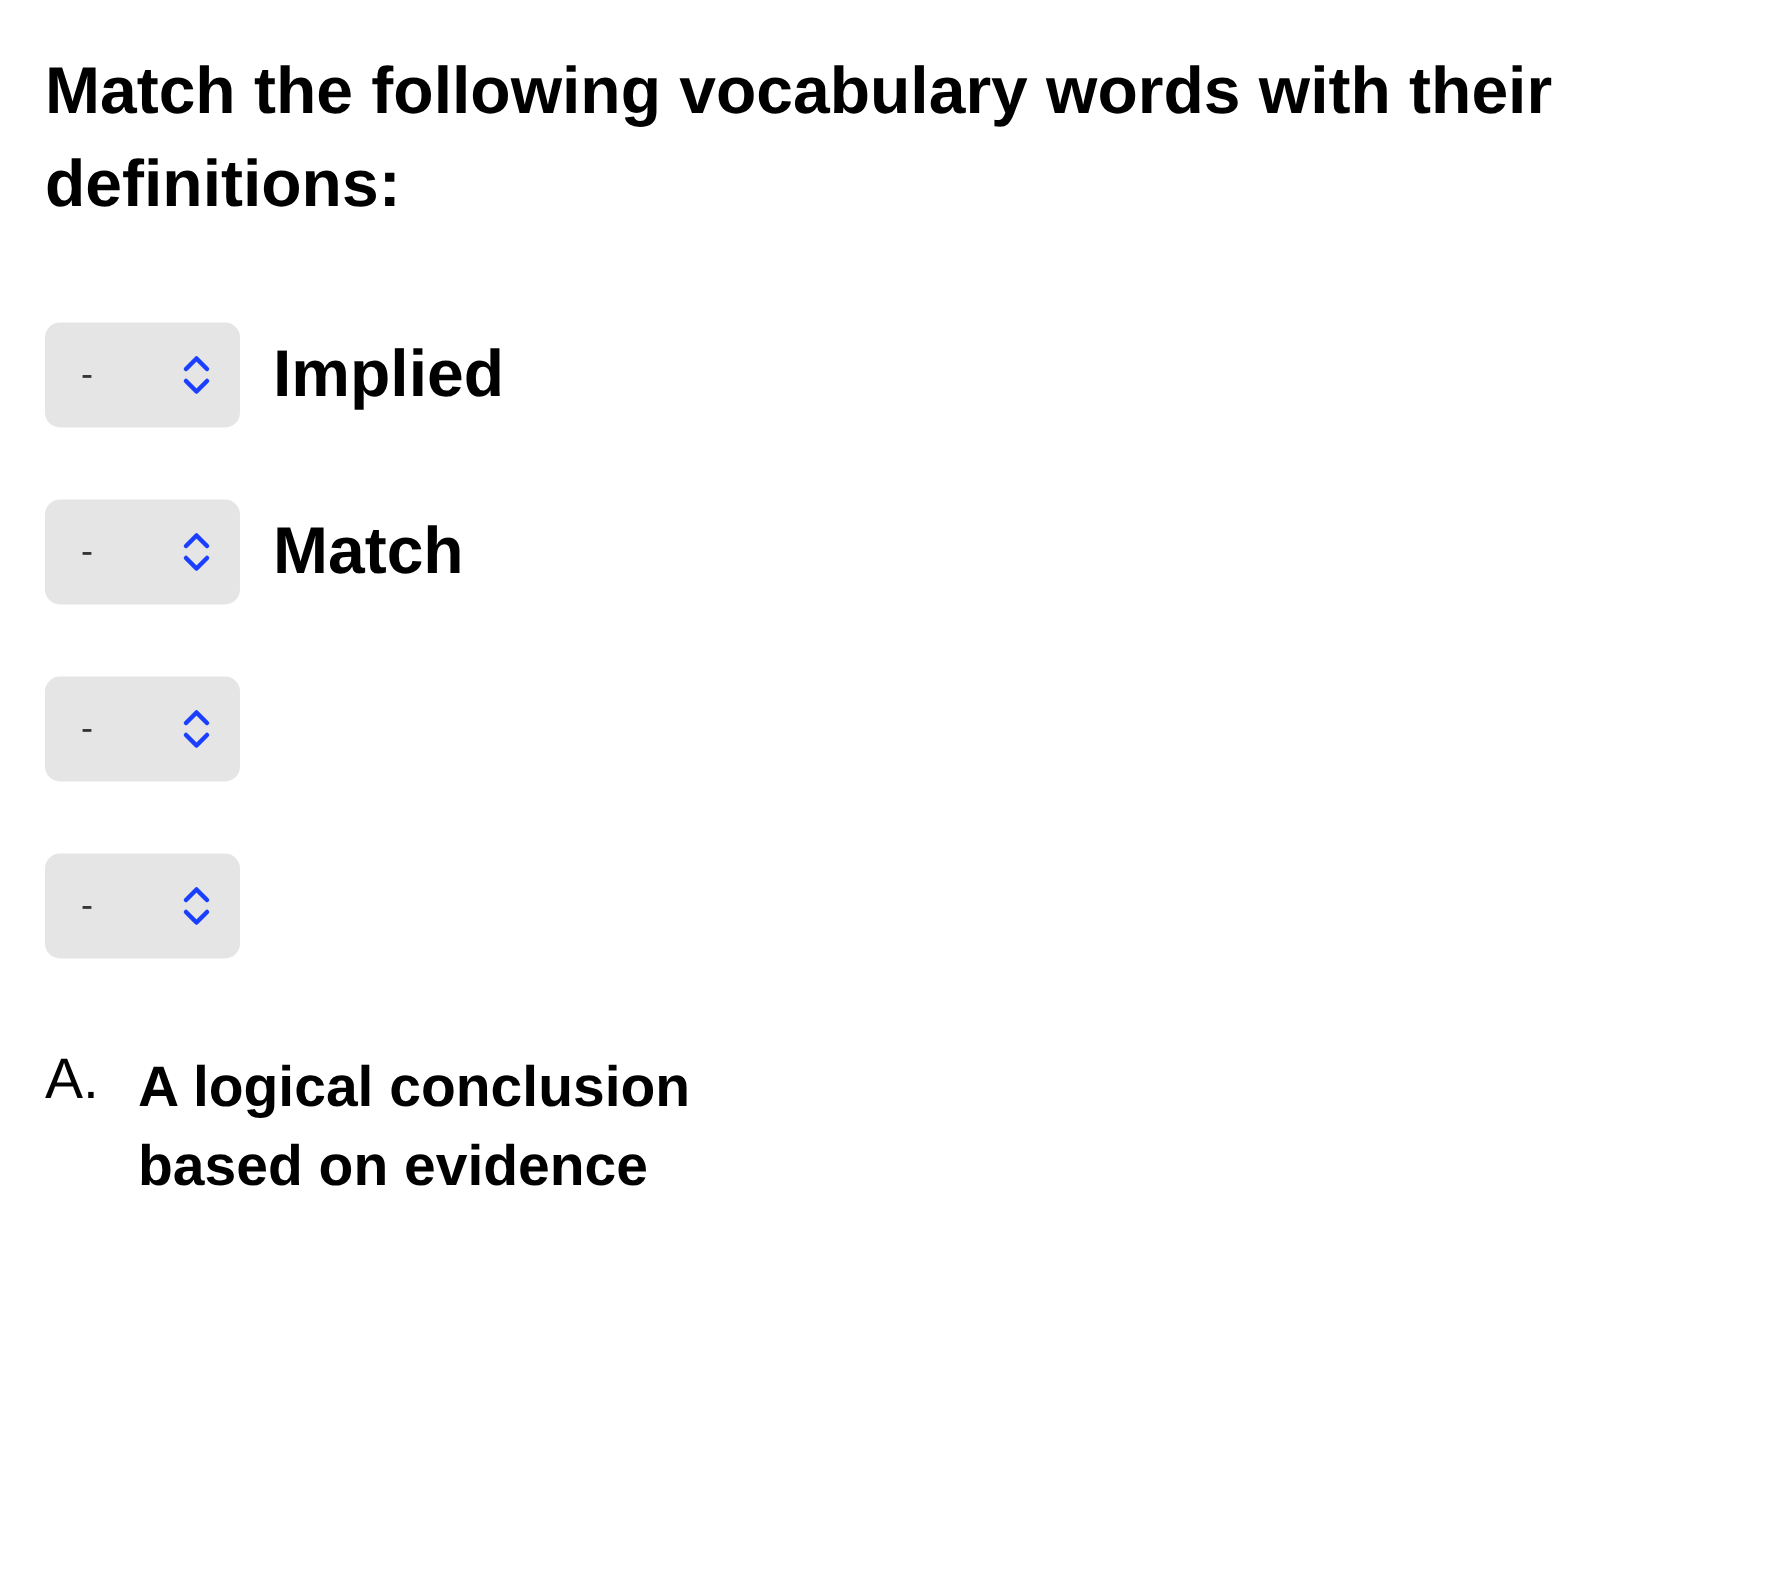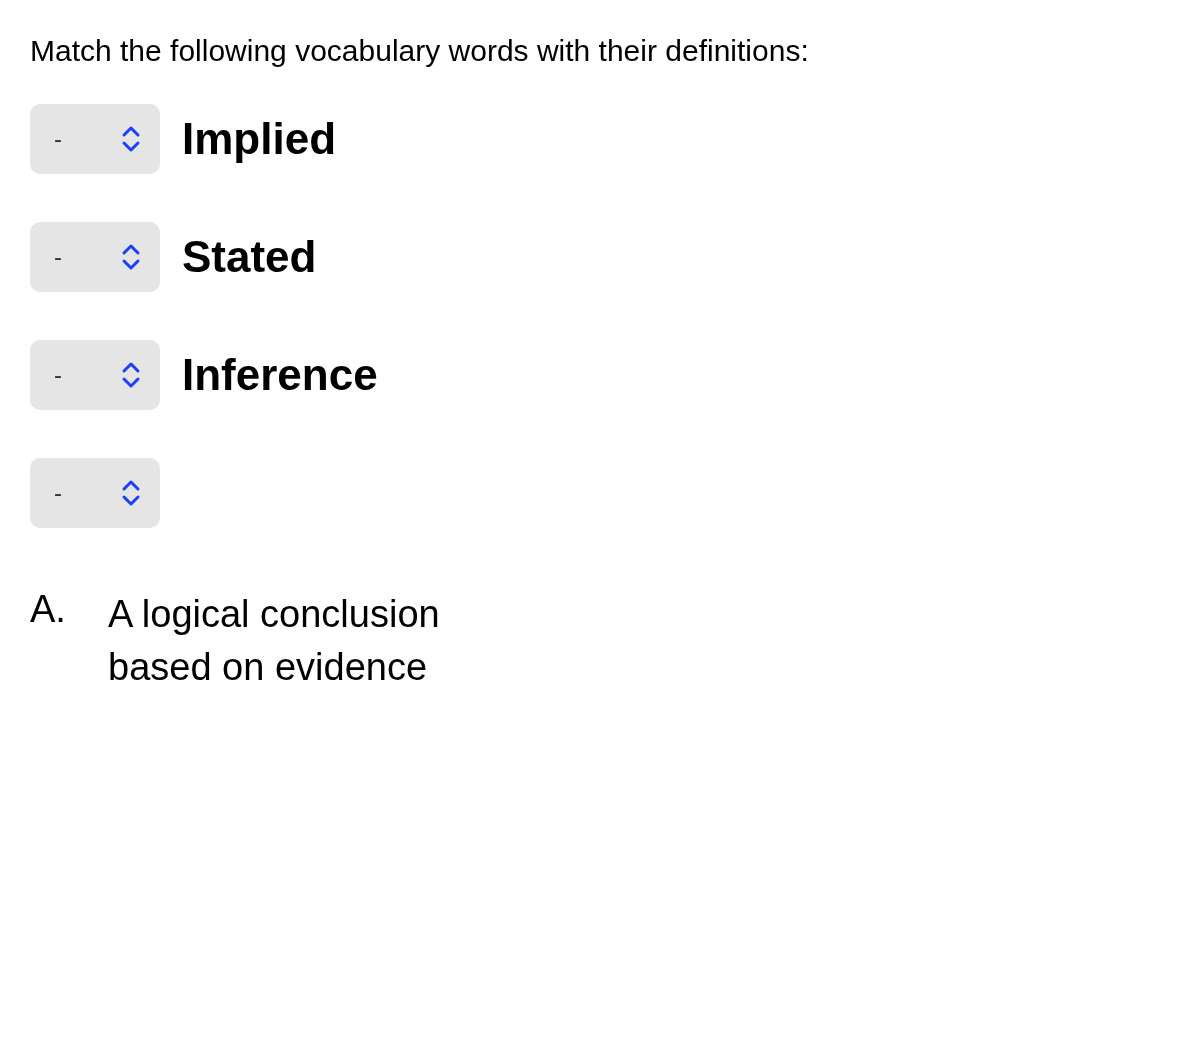--- a/index.html
+++ b/index.html
@@ -7,25 +7,25 @@
       margin: 0;
       padding: 0;
     }
     body {
       font-family: Arial, Helvetica, sans-serif;
       background: #ffffff;
       padding: 30px 30px 30px 30px;
       width: 1193px;
     }
     .question-title {
-      font-size: 30px;
-      font-weight: normal;
+      font-size: 44px;
+      font-weight: bold;
       color: #000;
       line-height: 1.4;
-      margin-bottom: 32px;
+      margin-bottom: 62px;
     }
     .match-list {
       display: flex;
       flex-direction: column;
       gap: 48px;
       margin-bottom: 60px;
     }
     .match-row {
       display: flex;
       align-items: center;
@@ -70,25 +70,24 @@
       gap: 12px;
     }
     .definition-letter {
       font-size: 38px;
       font-weight: normal;
       color: #000;
       min-width: 50px;
     }
     .definition-text {
       font-size: 38px;
-      font-weight: normal;
+      font-weight: bold;
       color: #000;
       line-height: 1.4;
       max-width: 400px;
-      margin-left: 16px;
     }
   </style>
 </head>
 <body>
 
 <div class="question-title">Match the following vocabulary words with their definitions:</div>
 
 <div class="match-list">
 
   <div class="match-row">
@@ -107,34 +106,33 @@
   <div class="match-row">
     <div class="dropdown">
       <span class="dropdown-value">-</span>
       <span class="dropdown-icon">
         <svg width="22" height="28" viewBox="0 0 22 28" fill="none">
           <path d="M4 10 L11 3 L18 10" stroke="#1a3fff" stroke-width="3" stroke-linecap="round" stroke-linejoin="round"></path>
           <path d="M4 18 L11 25 L18 18" stroke="#1a3fff" stroke-width="3" stroke-linecap="round" stroke-linejoin="round"></path>
         </svg>
       </span>
     </div>
-    <div class="match-label">Stated</div>
+    <div class="match-label">Match</div>
   </div>
 
   <div class="match-row">
     <div class="dropdown">
       <span class="dropdown-value">-</span>
       <span class="dropdown-icon">
         <svg width="22" height="28" viewBox="0 0 22 28" fill="none">
           <path d="M4 10 L11 3 L18 10" stroke="#1a3fff" stroke-width="3" stroke-linecap="round" stroke-linejoin="round"></path>
           <path d="M4 18 L11 25 L18 18" stroke="#1a3fff" stroke-width="3" stroke-linecap="round" stroke-linejoin="round"></path>
         </svg>
       </span>
     </div>
-    <div class="match-label">Inference</div>
   </div>
 
   <div class="match-row">
     <div class="dropdown">
       <span class="dropdown-value">-</span>
       <span class="dropdown-icon">
         <svg width="22" height="28" viewBox="0 0 22 28" fill="none">
           <path d="M4 10 L11 3 L18 10" stroke="#1a3fff" stroke-width="3" stroke-linecap="round" stroke-linejoin="round"></path>
           <path d="M4 18 L11 25 L18 18" stroke="#1a3fff" stroke-width="3" stroke-linecap="round" stroke-linejoin="round"></path>
         </svg>

